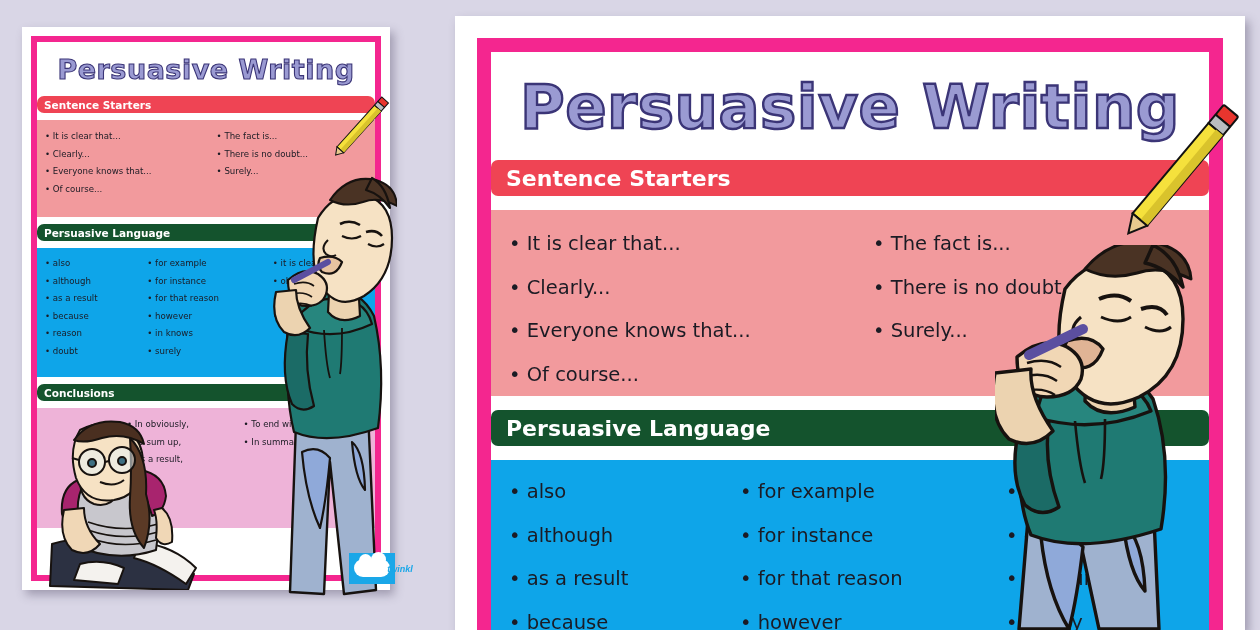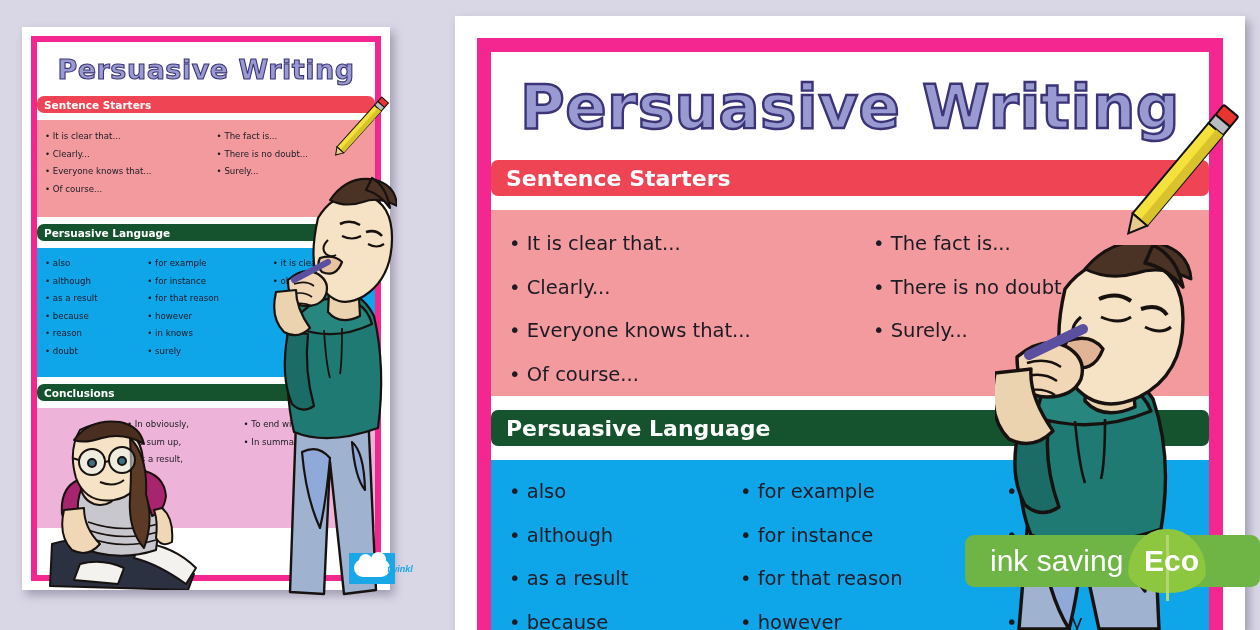--- a/index.html
+++ b/index.html
@@ -479,20 +479,14 @@
         <path d="M28 132 q20 -6 34 4" stroke-width="2.4"></path>
         <path d="M30 146 q18 -4 30 4" stroke-width="2.4"></path>
 
         <path d="M0 128 q-8 44 14 66 q24 12 44 -8 q-24 -34 -22 -62 Z" fill="#ecd3b0"></path>
 
         <path d="M34 110 L88 84" stroke="#5b4fa0" stroke-width="10" stroke-linecap="round"></path>
       </g>
     </svg>
   </div>
 
-  <div id="eco-badge">
-    <div id="eco-bar"></div>
-    <div id="eco-leaf"></div>
-    <div class="eco-text" id="eco-ink">ink saving</div>
-    <div class="eco-text" id="eco-word">Eco</div>
-  </div>
 
 </div>
 
 </body></html>

